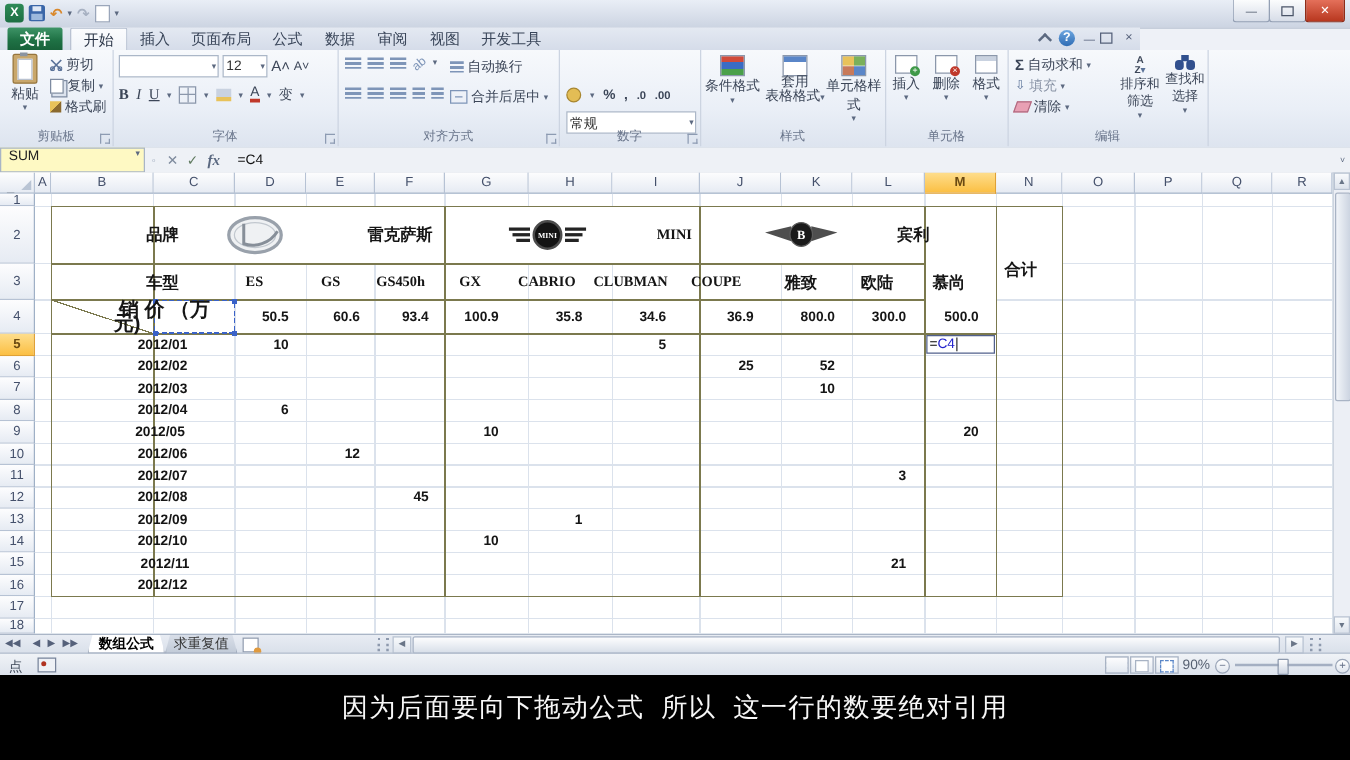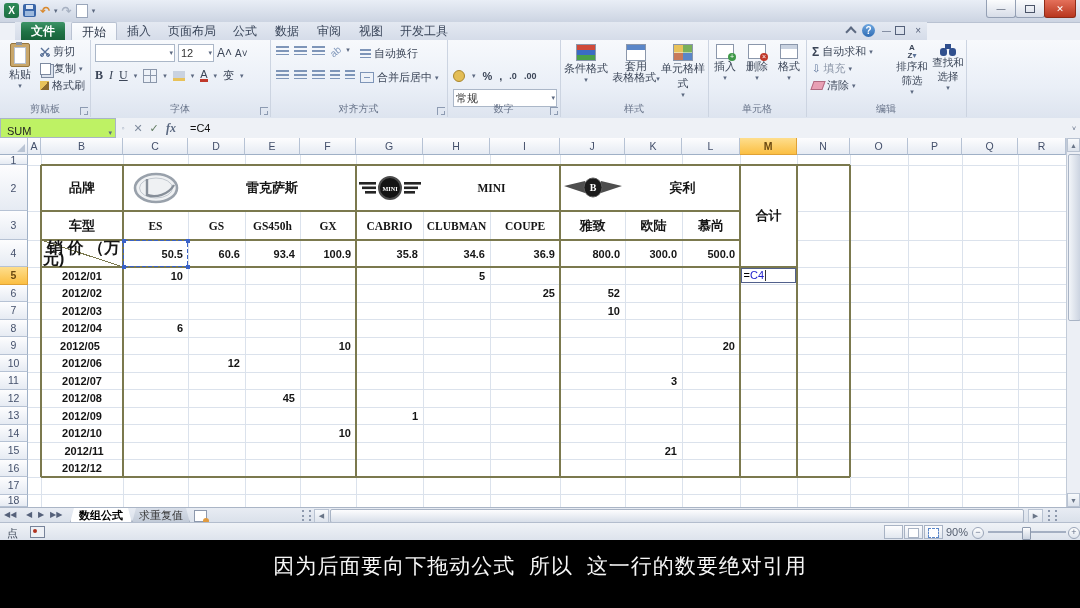--- a/index.html
+++ b/index.html
@@ -11,21 +11,21 @@
     background:linear-gradient(#e9eef6,#ccd4e2);border-bottom:1px solid #b9c2d2;}
   #title{position:absolute;top:3px;left:0;width:100%;text-align:center;font-size:12px;color:#3f4a5c;}
   .qat{position:absolute;top:2px;left:4px;display:flex;align-items:center;gap:4px;height:17px;}
   .winbtn{position:absolute;top:0;width:28px;height:17px;border:1px solid #94a0b4;border-top:none;
     border-radius:0 0 3px 3px;background:linear-gradient(#fbfcfd,#d7dde8);display:flex;align-items:center;justify-content:center;
     font-size:9px;color:#4a5468;}
   .winbtn.close{background:linear-gradient(#e4705a,#b8371f);color:#fff;border-color:#8e2c18;}
 
   
   #tabstrip{position:absolute;top:22px;left:0;width:912px;height:18px;
-    background:linear-gradient(#e4e9f2,#d5dce9);margin-left:15px;}
+    background:linear-gradient(#e4e9f2,#d5dce9);}
   .ftab{position:absolute;left:6px;top:0;width:44px;height:18px;background:linear-gradient(#3e9467,#1f7245 55%,#18623a);
     color:#fff;font-size:12px;font-weight:bold;text-align:center;line-height:18px;border-radius:2px 2px 0 0;}
   .rtab{position:absolute;top:0;height:18px;line-height:18px;font-size:12px;color:#394559;text-align:center;}
   .rtab.active{background:linear-gradient(#fbfcfe,#f0f4f9);border:1px solid #b9c2d2;border-bottom:none;border-radius:2px 2px 0 0;color:#2b3648;}
 
   
   #ribbon{position:absolute;top:40px;left:0;width:1080px;height:78px;
     background:linear-gradient(#f7f9fc,#eaeff7 60%,#dde4ef);border-bottom:1px solid #b3bdce;}
   .group{position:absolute;top:0;height:77px;border-right:1px solid #ccd4e1;}
   .glabel{position:absolute;bottom:1px;left:0;width:100%;text-align:center;font-size:10px;color:#68748a;}
@@ -33,32 +33,32 @@
   .dlg:after{content:"";position:absolute;right:0;bottom:0;width:3px;height:3px;border-right:1px solid #8d9bb2;border-bottom:1px solid #8d9bb2;}
   .sbtn{display:flex;align-items:center;gap:3px;font-size:11px;color:#3c4658;height:17px;padding:0 2px;}
   .bigbtn{display:flex;flex-direction:column;align-items:center;justify-content:flex-start;font-size:11px;color:#3c4658;text-align:center;}
   .arrow{font-size:7px;color:#5c6980;}
   .combo{background:#fff;border:1px solid #abb7c8;height:16px;display:flex;align-items:center;font-size:11px;color:#333;padding:0 2px;position:relative;}
   .combo .arrow{position:absolute;right:1px;}
   .bars{width:13px;height:9px;background:repeating-linear-gradient(#7e95b8 0 2px,transparent 2px 4px);}
 
   
   #fbar{position:absolute;top:118px;left:0;width:1080px;height:20px;background:#eef1f6;border-bottom:1px solid #aeb9ca;display:flex;align-items:center;}
-  #namebox{width:108px;height:18px;background:#bef264;border:1px solid #a9b5c6;font-size:11px;color:#222;display:flex;align-items:flex-end;padding-left:6px;position:relative;}
+  #namebox{width:108px;height:18px;background:#fef9c3;border:1px solid #a9b5c6;font-size:11px;color:#222;display:flex;align-items:flex-start;padding-left:6px;position:relative;}
   #fxtext{font-family:"Liberation Serif","DejaVu Serif",serif;font-style:italic;font-weight:bold;color:#5a6880;font-size:12px;}
   #formulatext{font-size:11px;color:#111;margin-left:10px;}
 
   
   #grid{position:absolute;top:138px;left:0;width:1066px;height:369px;background:#fff;overflow:hidden;}
   .ch,.rh{position:absolute;display:flex;align-items:center;justify-content:center;font-size:10.5px;color:#44506b;
     background:linear-gradient(#fdfdfe,#e6ebf3);z-index:4;box-sizing:border-box;}
   .ch{border-right:1px solid #b6c2d4;border-bottom:1px solid #9fb0c6;}
   .rh{border-bottom:1px solid #b6c2d4;border-right:1px solid #9fb0c6;}
   .ch.sel,.rh.sel{background:linear-gradient(#fede8d,#fbbf43);color:#6b4a12;font-weight:bold;border-color:#dfa136;}
-  .ct{position:absolute;display:flex;align-items:center;justify-content:center;color:#151515;z-index:2;white-space:nowrap;}
+  .ct{position:absolute;display:flex;align-items:center;justify-content:center;color:#151515;z-index:2;white-space:nowrap;margin-left:48px;}
   .num{justify-content:flex-end;padding-right:5px;font-weight:bold;font-size:11px;box-sizing:border-box;}
   .date{font-weight:bold;font-size:11px;}
   .serif{font-family:"Liberation Serif","DejaVu Serif",serif;font-weight:600;font-size:11.5px;}
   .cn{font-weight:bold;font-size:13px;}
   .small-cn{font-weight:bold;font-size:16px;}
 
   
   #vscroll{position:absolute;top:138px;left:1066px;width:14px;height:369px;background:#eceff5;border-left:1px solid #c2cbd8;box-sizing:border-box;}
   .scrbtn{position:absolute;left:0;width:13px;display:flex;align-items:center;justify-content:center;font-size:7px;color:#6a7purple688;color:#6a7688;background:linear-gradient(#f8fafc,#dde3ec);border:1px solid #b9c3d2;box-sizing:border-box;}
   #tabbar{position:absolute;top:507px;left:0;width:1080px;height:15px;background:linear-gradient(#e8ecf3,#d9e0ea);border-top:1px solid #aab5c6;font-size:11px;}

